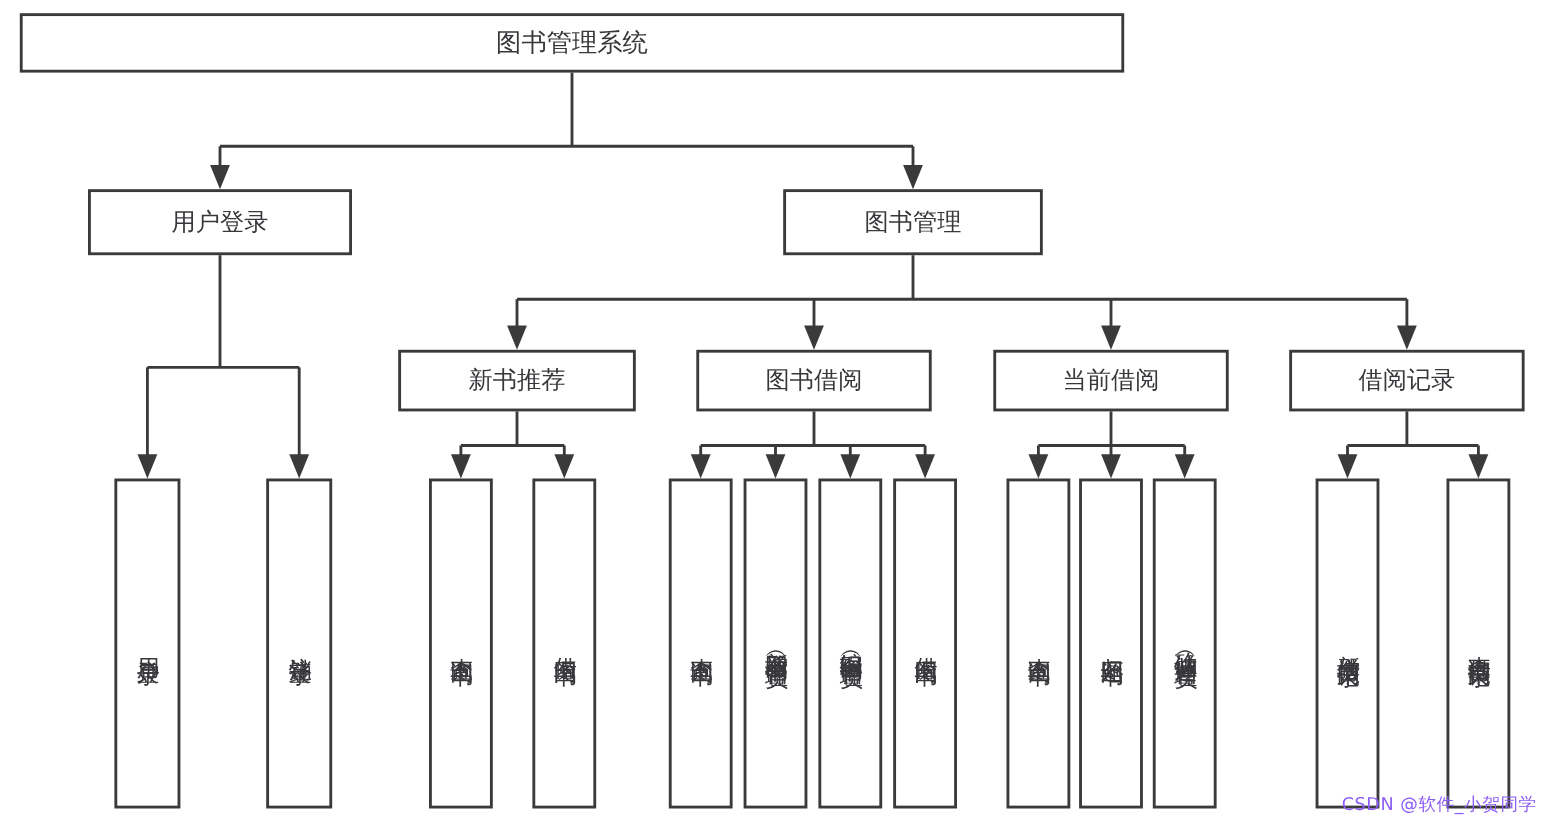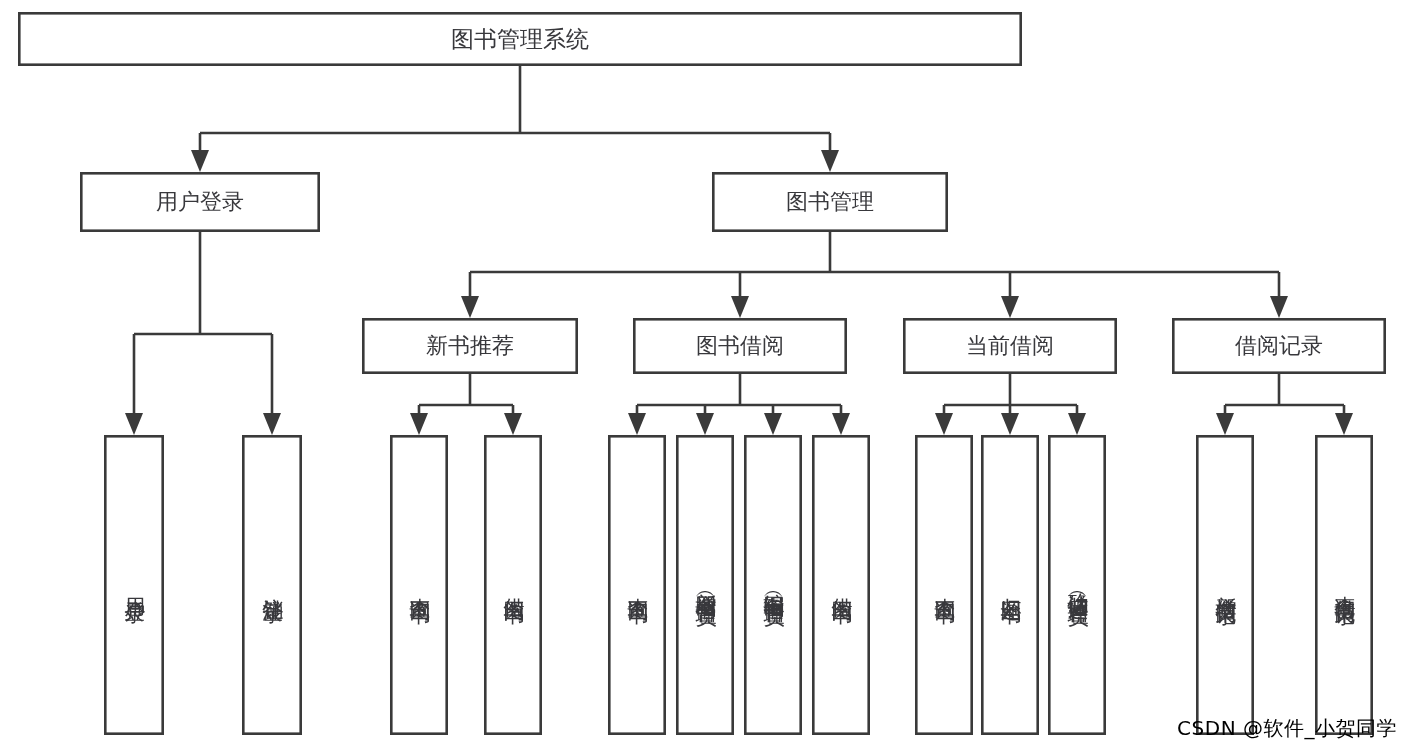--- a/index.html
+++ b/index.html
@@ -70,22 +70,22 @@
     letter-spacing: 2px;
     color: #38383c;
     white-space: nowrap;
     text-align: center;
   }
   .watermark {
     position: absolute;
     right: 8px;
     bottom: 5px;
     font-family: "DejaVu Sans", "Liberation Sans", sans-serif;
-    font-size: 20px;
-    color: #000000;
+    font-size: 16px;
+    color: #8b5cf6;
     letter-spacing: 0.5px;
     white-space: nowrap;
   }
 </style>
 </head>
 <body>
 
 <div id="diagram-root">
 
   <svg id="flowchart" viewBox="0 0 1405 747">

